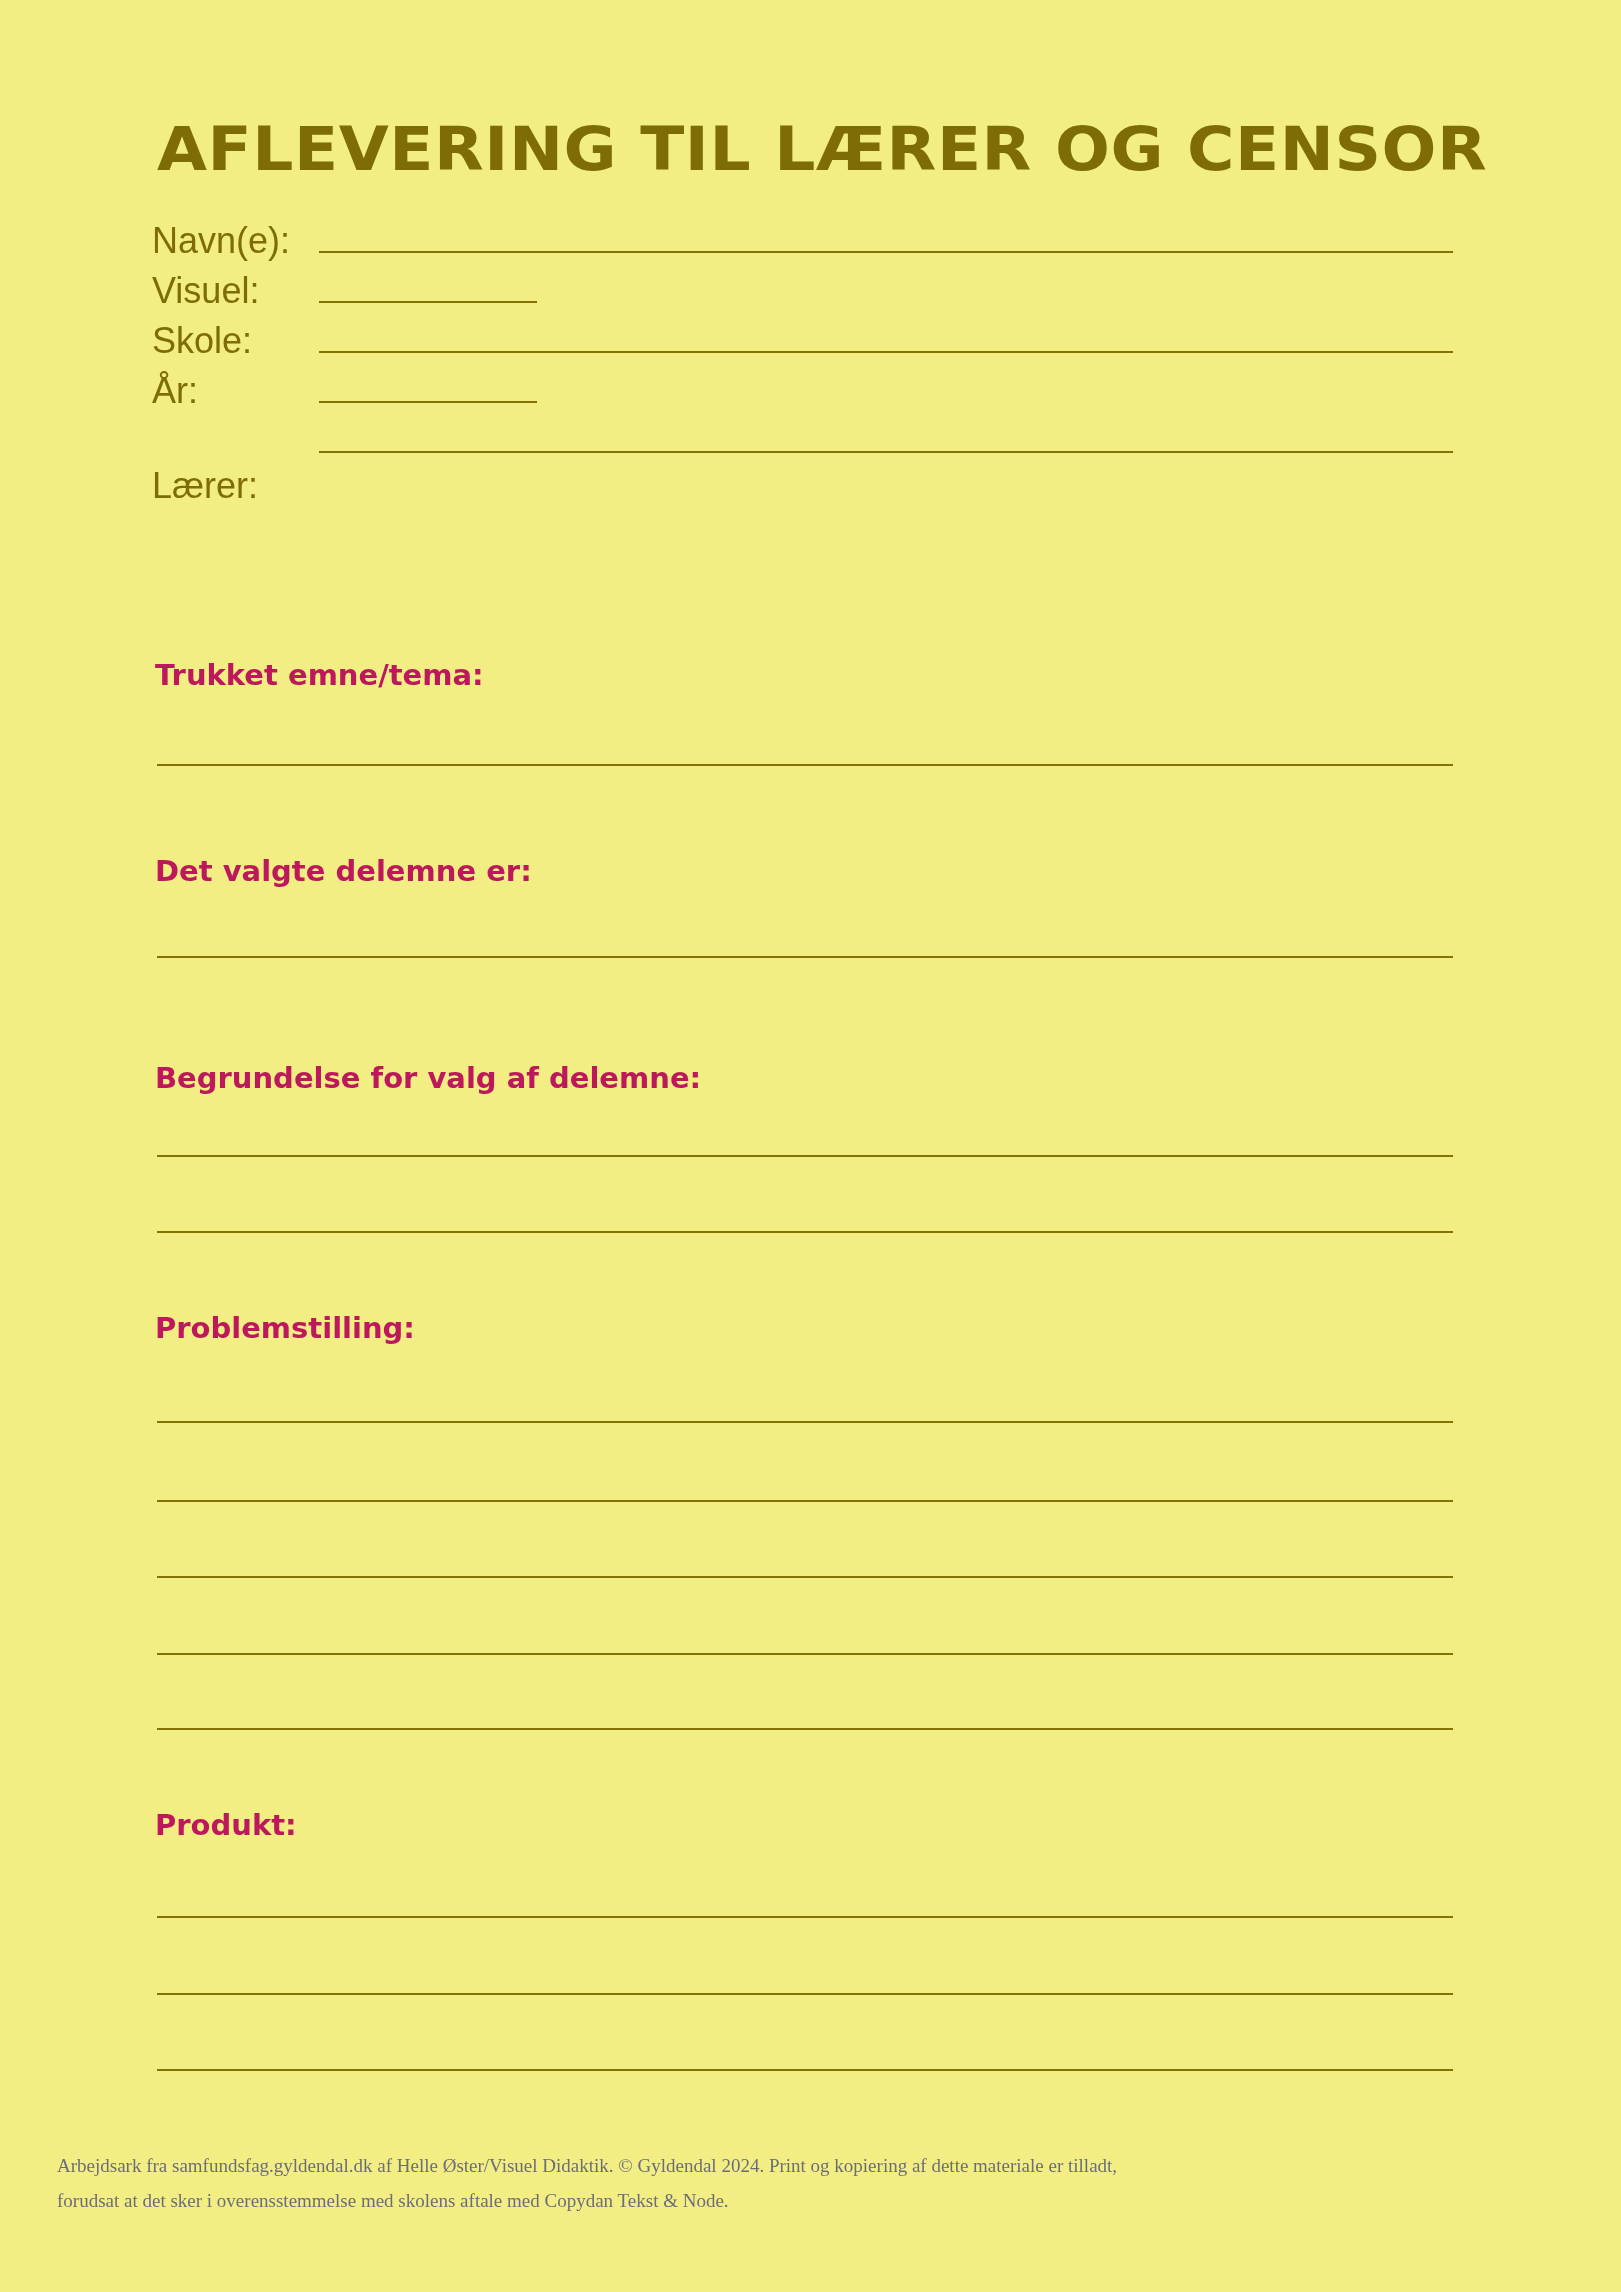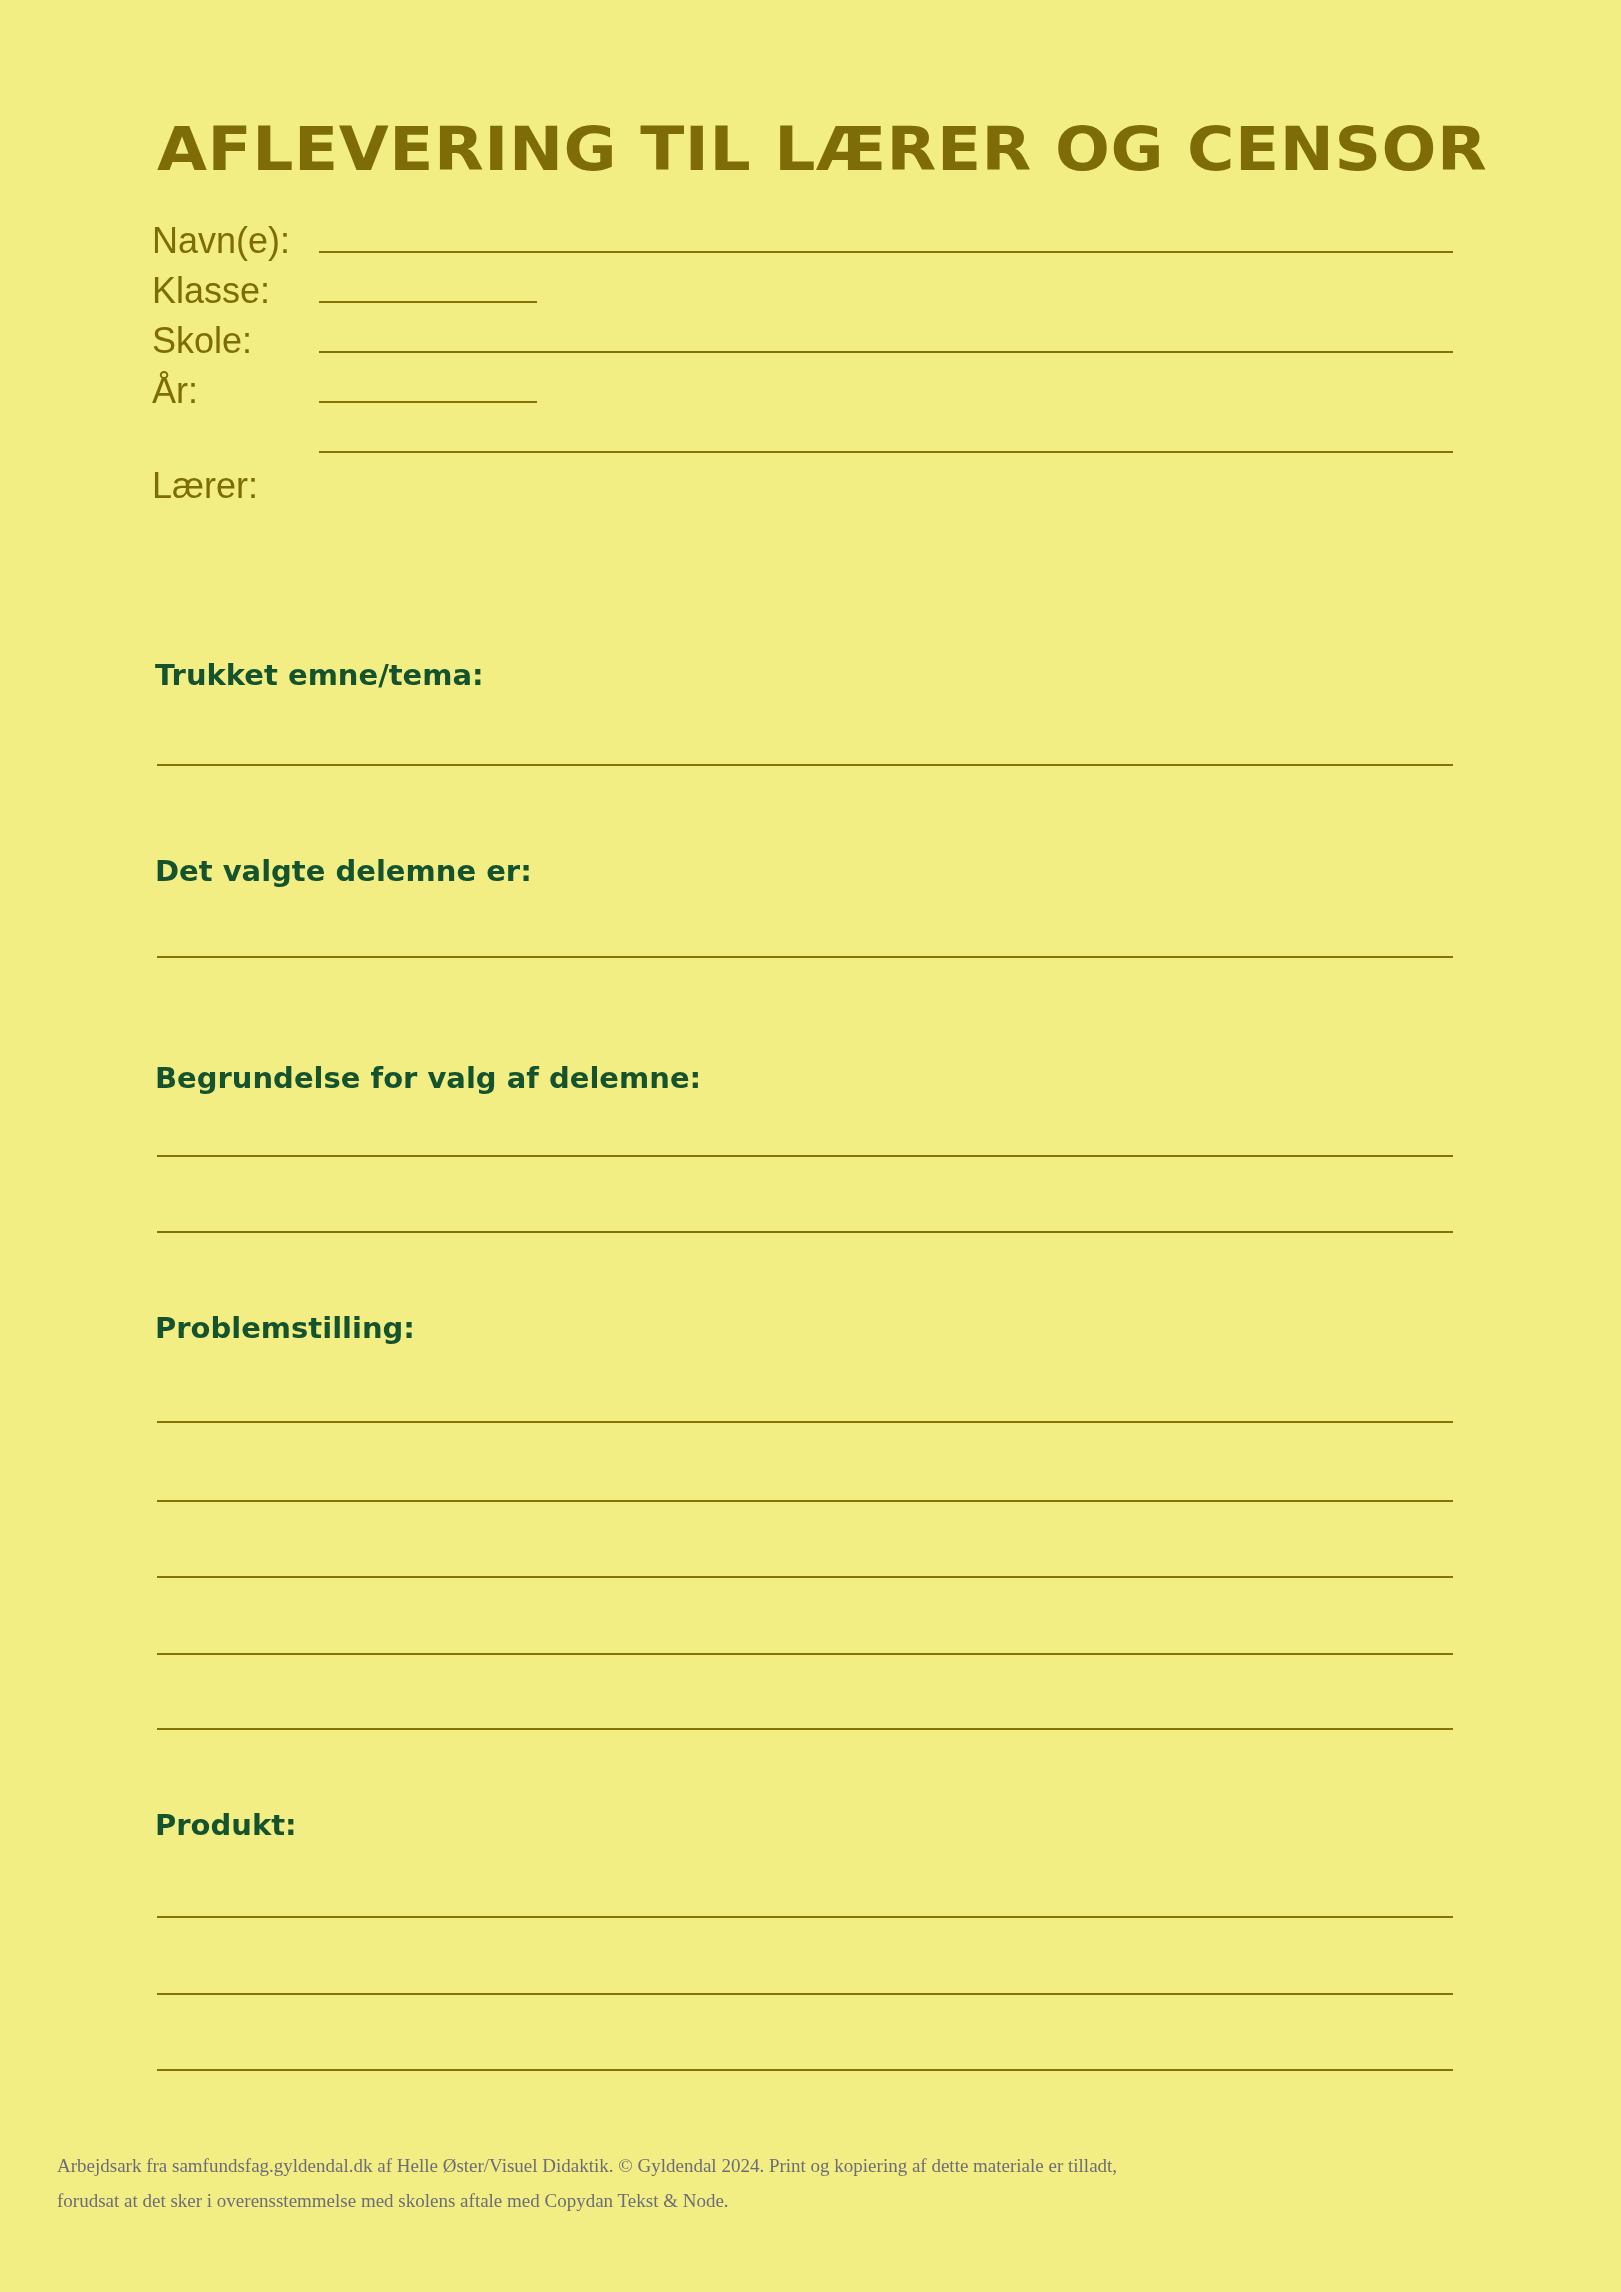--- a/index.html
+++ b/index.html
@@ -62,21 +62,21 @@
   .id-rule.long  { width: 1134px; }
   .id-rule.short { width: 218px; }
 
   
   .sec-heading {
     position: absolute;
     left: 155px;
     font-family: "DejaVu Sans", sans-serif;
     font-weight: 700;
     font-size: 29px;
-    color: #14532d;
+    color: #be185d;
     white-space: nowrap;
     line-height: 1;
   }
   .sec-rule {
     position: absolute;
     left: 157px;
     width: 1296px;
     height: 0;
     border-top: 2.9px solid #857204;
   }
@@ -100,21 +100,21 @@
 <div class="page">
 
   <h1 class="title">AFLEVERING TIL LÆRER OG CENSOR</h1>
 
   <div id="identification-block">
       <div class="id-row">
         <span class="id-label" style="top: 223px;">Navn(e):</span>
         <div class="id-rule long" style="top: 251px;"></div>
       </div>
       <div class="id-row">
-        <span class="id-label" style="top: 273px;">Klasse:</span>
+        <span class="id-label" style="top: 273px;">Visuel:</span>
         <div class="id-rule short" style="top: 301px;"></div>
       </div>
       <div class="id-row">
         <span class="id-label" style="top: 323px;">Skole:</span>
         <div class="id-rule long" style="top: 351px;"></div>
       </div>
       <div class="id-row">
         <span class="id-label" style="top: 373px;">År:</span>
         <div class="id-rule short" style="top: 401px;"></div>
       </div>

